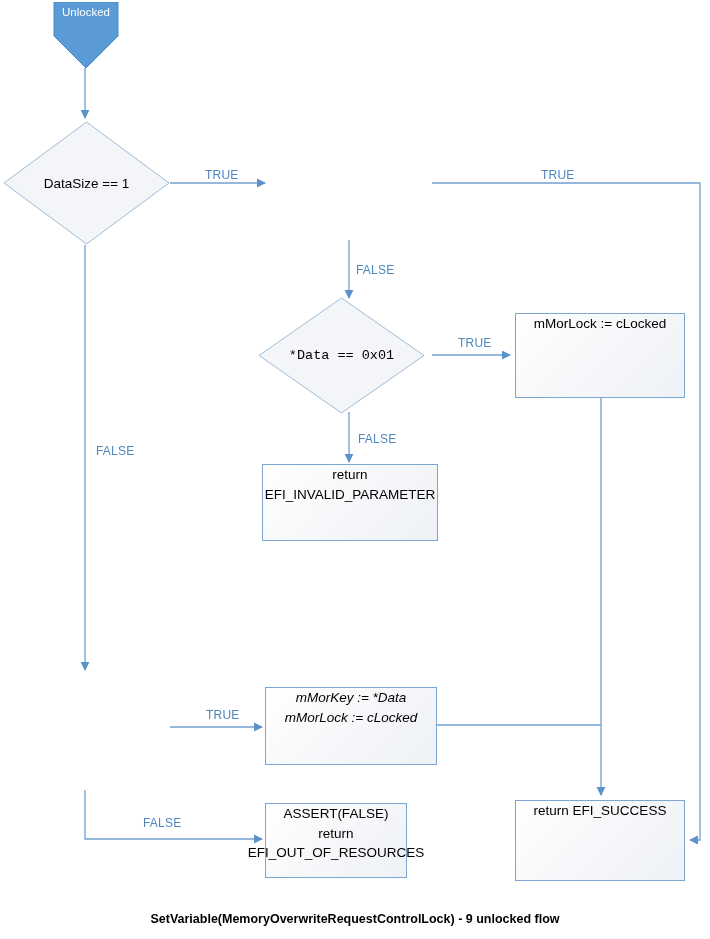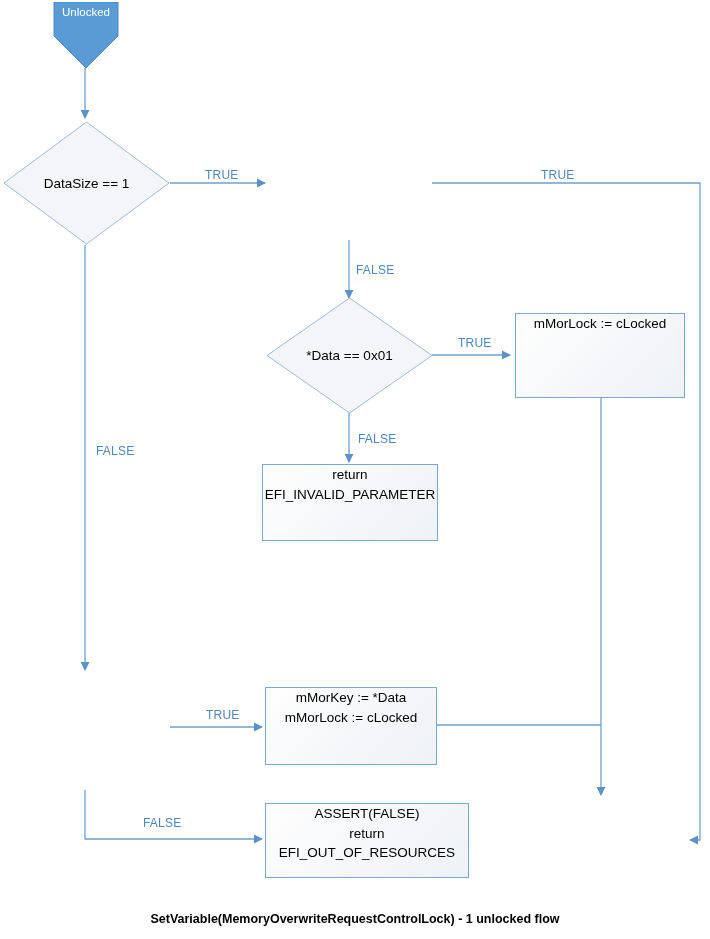--- a/index.html
+++ b/index.html
@@ -130,60 +130,63 @@
   </div>
 
   <div class="diamond-wrap" style="left:3px; top:121px; width:167px; height:124px;">
     <svg width="167" height="124" viewBox="0 0 167 124" xmlns="http://www.w3.org/2000/svg">
       <polygon points="83.5,1 166,62 83.5,123 1,62" fill="#f4f5f8" stroke="#9dbcd9" stroke-width="1"></polygon>
     </svg>
     <div class="dlabel">DataSize == 1</div>
   </div>
 
 
-  <div class="diamond-wrap" style="left:266px; top:297px; width:167px; height:117px;">
+  <div class="diamond-wrap" style="left:258px; top:297px; width:167px; height:117px;font-family:Liberation Mono, monospace;">
     <svg width="167" height="117" viewBox="0 0 167 117" xmlns="http://www.w3.org/2000/svg">
       <polygon points="83.5,1 166,58.5 83.5,116 1,58.5" fill="#f4f5f8" stroke="#9dbcd9" stroke-width="1"></polygon>
     </svg>
     <div class="dlabel">*Data == 0x01</div>
   </div>
 
   <div class="node box" style="left:515px; top:313px; width:170px; height:85px;">
     <span>mMorLock := cLocked</span>
   </div>
 
   <div class="node box" style="left:262px; top:464px; width:176px; height:77px;">
     <span>return
 EFI_INVALID_PARAMETER</span>
   </div>
 
 
-  <div class="node box" style="left:265px; top:687px; width:172px; height:78px;">
+  <div class="node box" style="left:265px; top:687px; width:172px; height:78px;font-style:italic;">
     <span>mMorKey := *Data
 mMorLock := cLocked</span>
   </div>
 
-  <div class="node box" style="left:265px; top:803px; width:204px; height:75px;">
+  <div class="node box" style="left:265px; top:803px; width:142px; height:75px;">
     <span>ASSERT(FALSE)
 return
 EFI_OUT_OF_RESOURCES</span>
   </div>
 
+  <div class="node box" style="left:515px; top:800px; width:170px; height:81px;">
+    <span>return EFI_SUCCESS</span>
+  </div>
 
   <div class="elabel" style="left:205px; top:168px;">TRUE</div>
 
   <div class="elabel" style="left:96px; top:444px;">FALSE</div>
 
   <div class="elabel" style="left:541px; top:168px;">TRUE</div>
 
   <div class="elabel" style="left:356px; top:263px;">FALSE</div>
 
   <div class="elabel" style="left:458px; top:336px;">TRUE</div>
 
   <div class="elabel" style="left:358px; top:432px;">FALSE</div>
 
   <div class="elabel" style="left:206px; top:708px;">TRUE</div>
 
   <div class="elabel" style="left:143px; top:816px;">FALSE</div>
 
-  <div class="caption" style="top:912px;">SetVariable(MemoryOverwriteRequestControlLock) - 1 unlocked flow</div>
+  <div class="caption" style="top:912px;">SetVariable(MemoryOverwriteRequestControlLock) - 9 unlocked flow</div>
 
 </div>
 
 </body></html>

